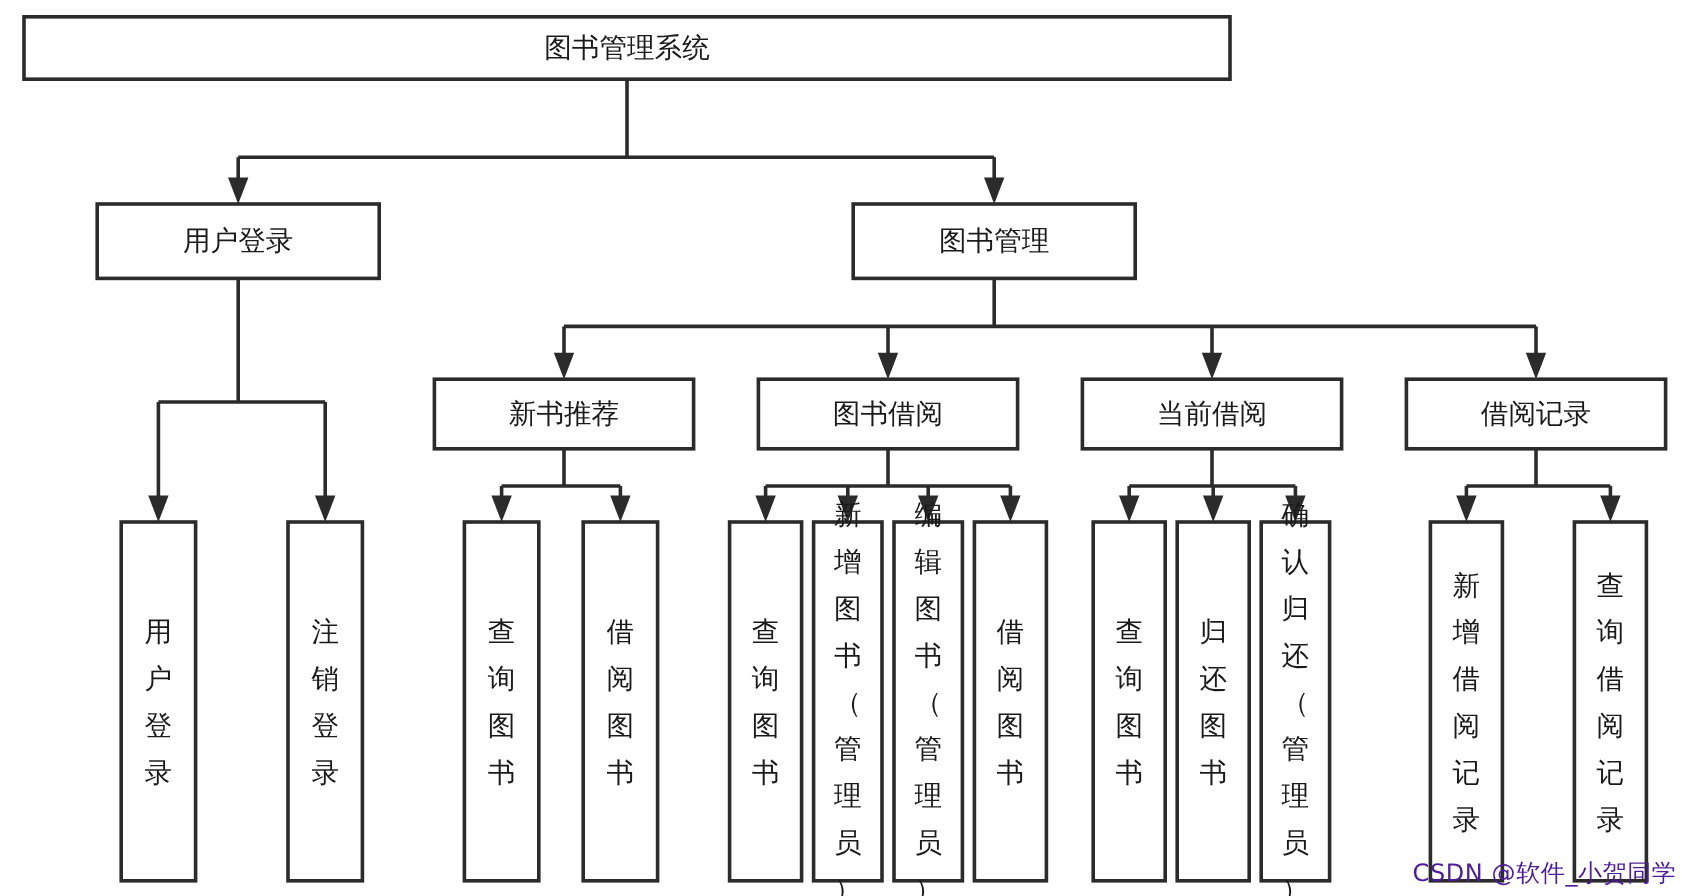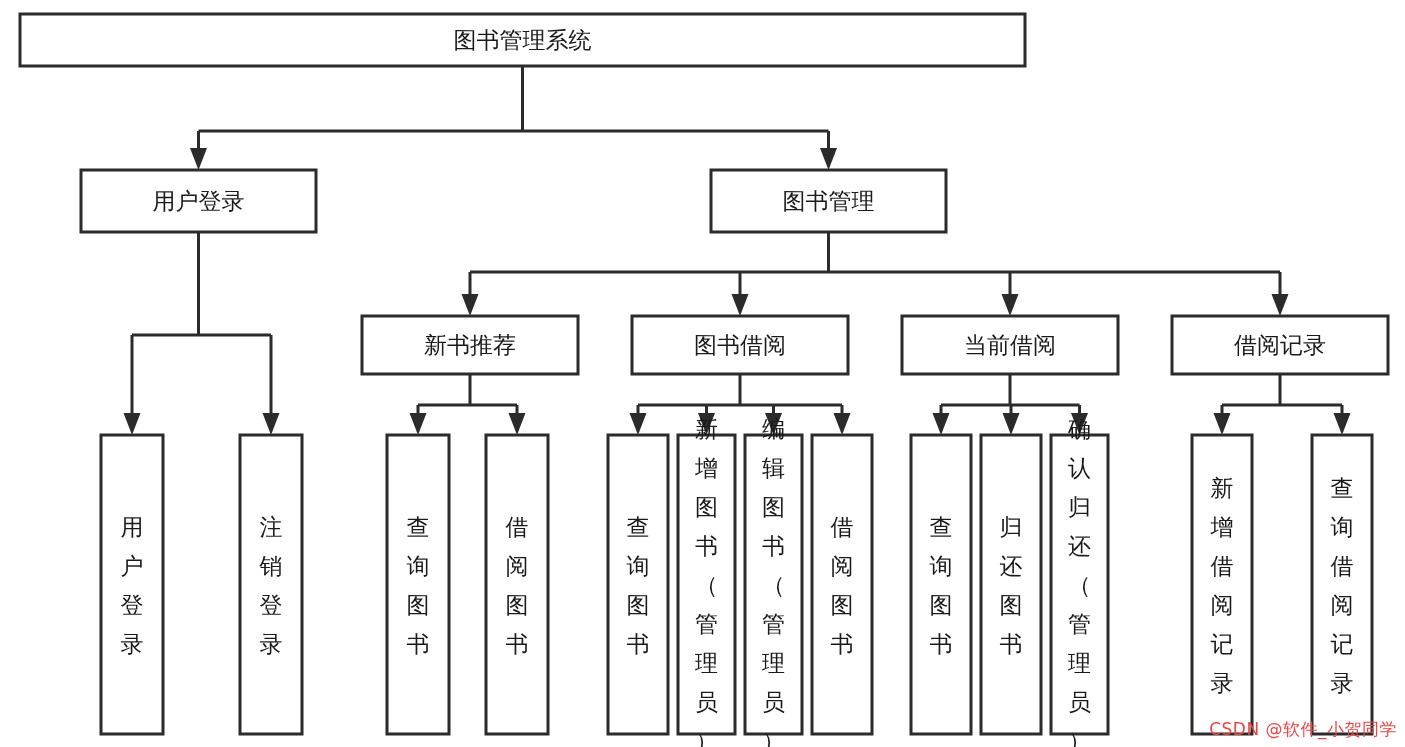--- a/index.html
+++ b/index.html
@@ -52,22 +52,22 @@
     font-family: "DejaVu Sans", "Liberation Sans", sans-serif;
     font-size: 23px;
     fill: #1a1a1a;
     text-anchor: middle;
   }
   .watermark {
     position: absolute;
     right: 8px;
     bottom: 6px;
     font-family: "DejaVu Sans", "Liberation Sans", sans-serif;
-    font-size: 17px;
-    color: #ef4444;
+    font-size: 20px;
+    color: #4c1d95;
     white-space: nowrap;
     letter-spacing: 0.5px;
   }
 </style>
 </head>
 <body>
 
 <div id="chart-root">
   <svg class="diagram" viewBox="0 0 1405 747">
     <g id="edges-layer">

